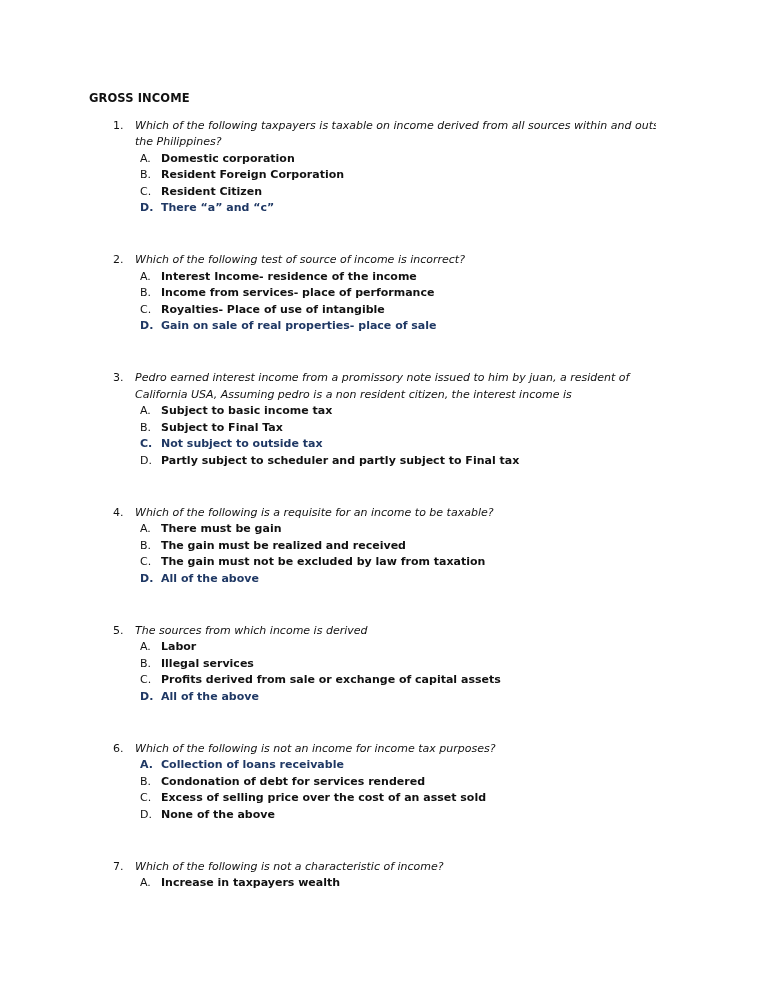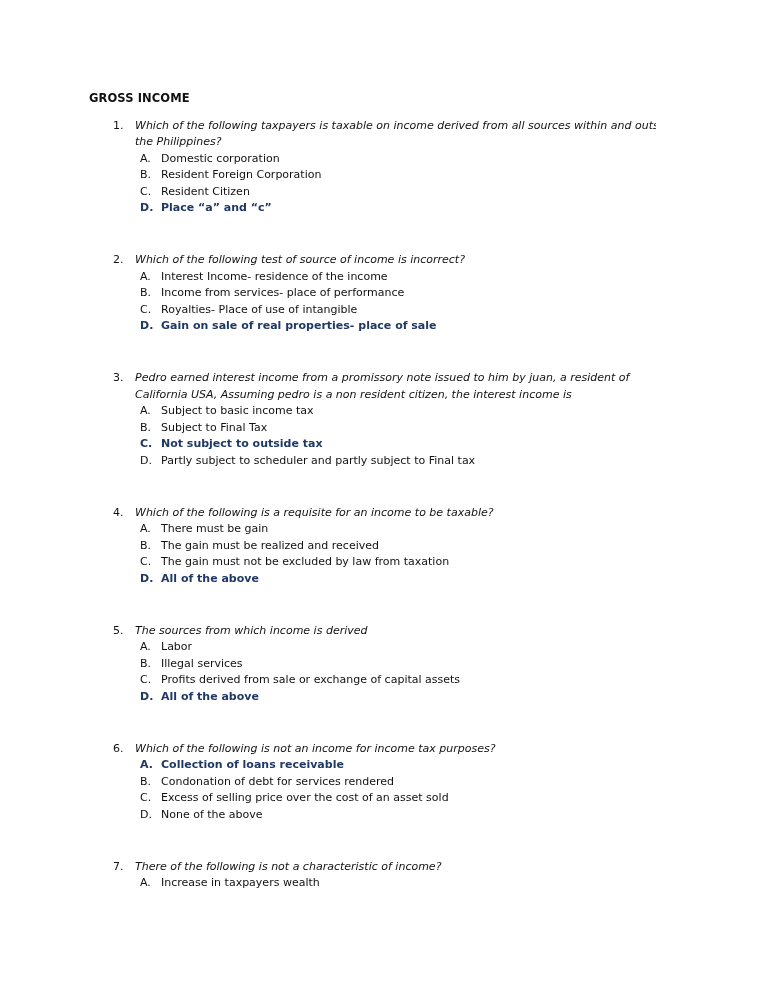--- a/index.html
+++ b/index.html
@@ -58,20 +58,21 @@
   .option {
     display: flex;
     margin-left: 27px;
   }
   .opt-letter {
     width: 21px;
     flex-shrink: 0;
   }
   .opt-text {
     flex: 1;
+    font-weight: bold;
   }
   .option.answer .opt-letter,
   .option.answer .opt-text {
     color: var(--answer-color);
     font-weight: bold;
   }
 </style>
 </head>
 <body>
 
@@ -95,21 +96,21 @@
     <span class="opt-text">Resident Foreign Corporation</span>
   </div>
 
   <div class="option">
     <span class="opt-letter">C.</span>
     <span class="opt-text">Resident Citizen</span>
   </div>
 
   <div class="option answer">
     <span class="opt-letter">D.</span>
-    <span class="opt-text">Place “a” and “c”</span>
+    <span class="opt-text">There “a” and “c”</span>
   </div>
 </div>
   </li>
 
   <li class="question">
     <div class="q-row">
       <span class="q-num">2.</span>
       <span class="q-text">Which of the following test of source of income is incorrect?</span>
     </div>
     <div class="options">
@@ -243,21 +244,21 @@
   <div class="option">
     <span class="opt-letter">D.</span>
     <span class="opt-text">None of the above</span>
   </div>
 </div>
   </li>
 
   <li class="question">
     <div class="q-row">
       <span class="q-num">7.</span>
-      <span class="q-text">There of the following is not a characteristic of income?</span>
+      <span class="q-text">Which of the following is not a characteristic of income?</span>
     </div>
     <div class="options">
   <div class="option">
     <span class="opt-letter">A.</span>
     <span class="opt-text">Increase in taxpayers wealth</span>
   </div>
 </div>
   </li>
 </ol>
   </div>

